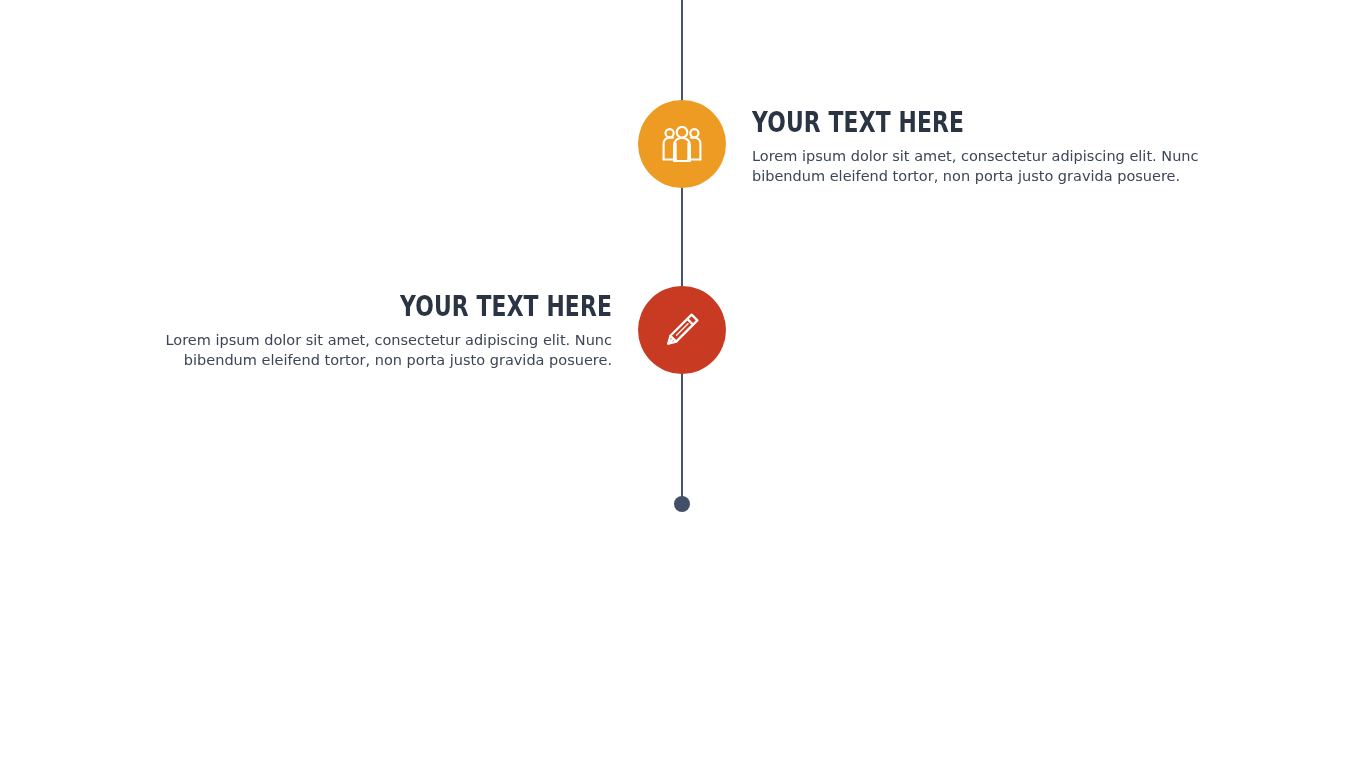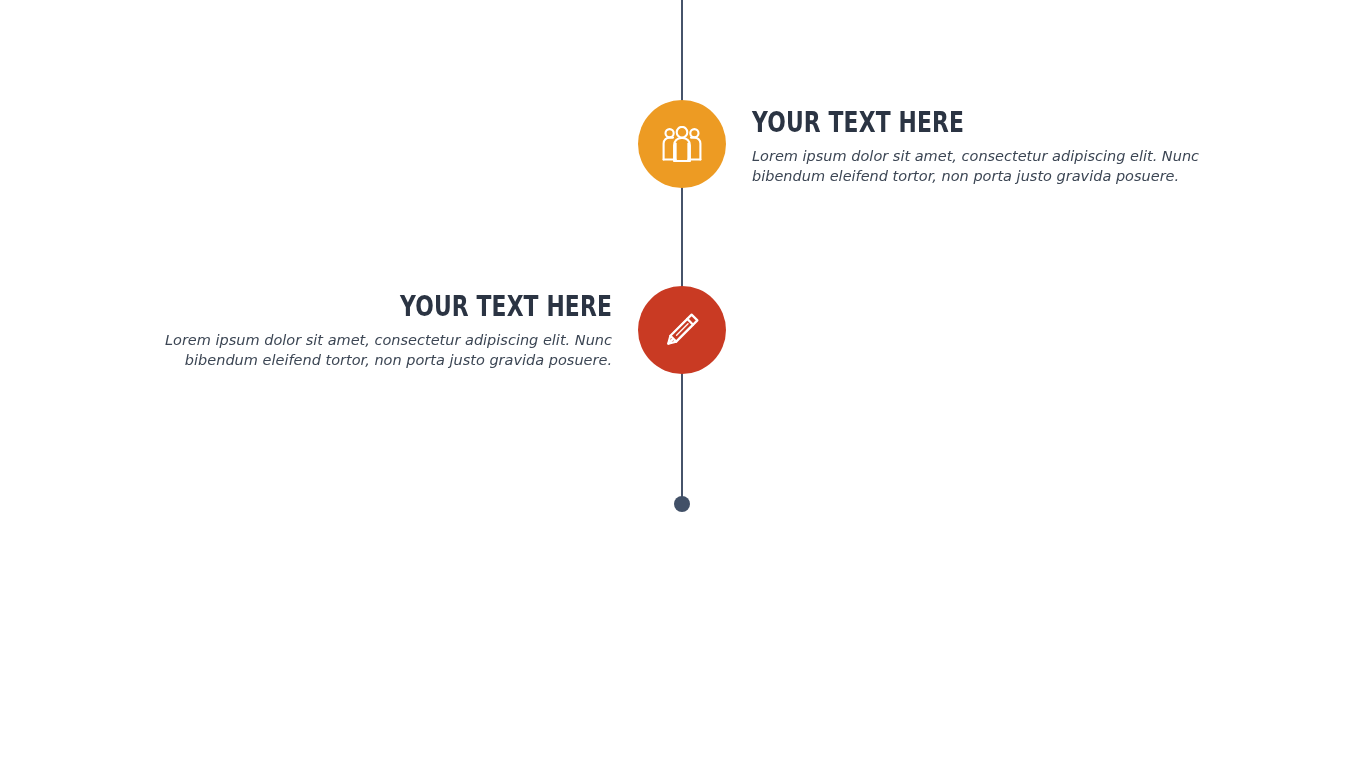--- a/index.html
+++ b/index.html
@@ -99,21 +99,20 @@
   .block-left .block-title {
     transform-origin: right center;
   }
 
   .block-body {
     font-family: "DejaVu Sans", sans-serif;
     font-size: 14.5px;
     line-height: 20px;
     color: #3c4654;
     margin: 0;
-    font-style: italic;
   }
 </style>
 </head>
 <body>
 
 <div id="timeline-canvas">
 
   <div class="spine"></div>
   <div class="spine-end-dot"></div>
 

